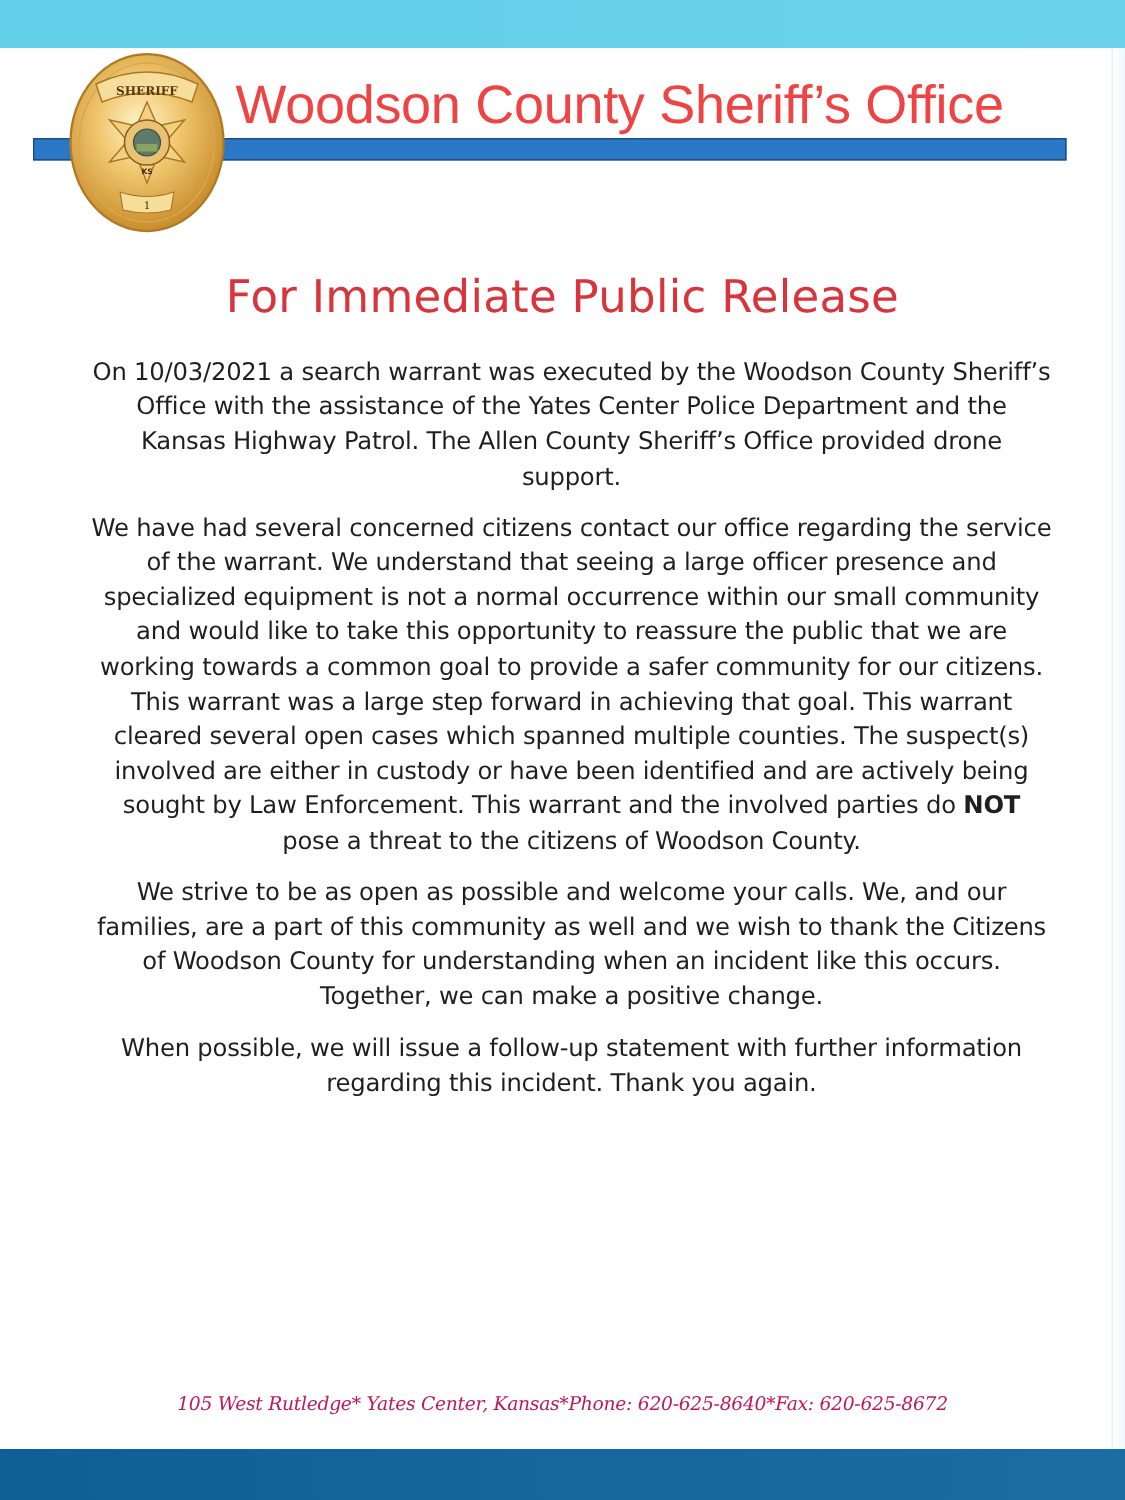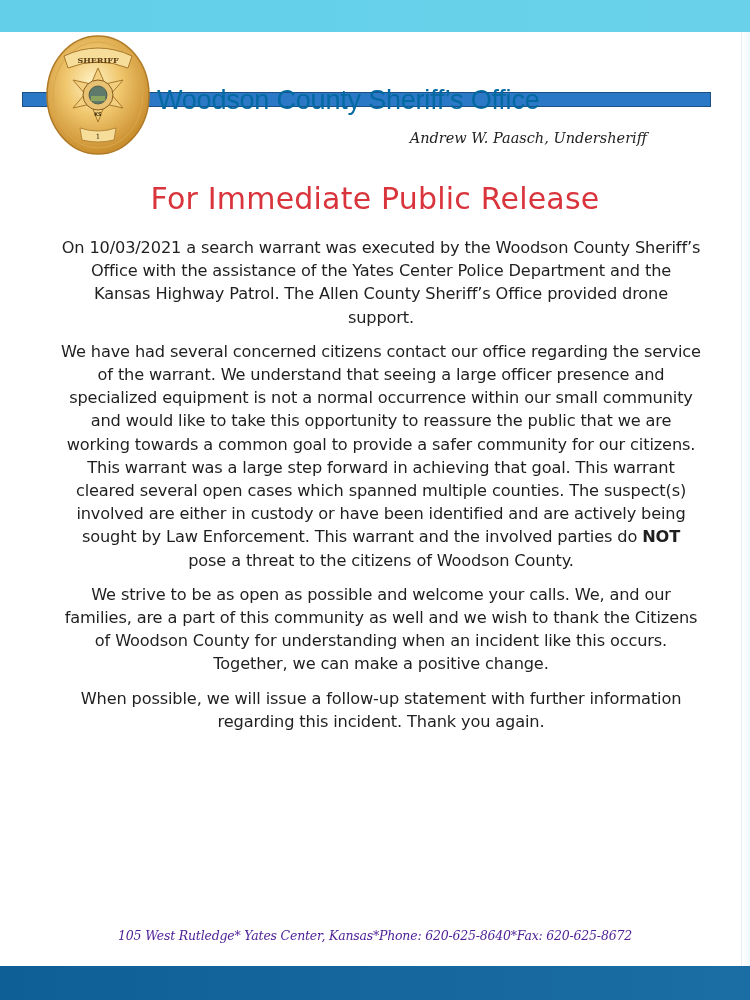--- a/index.html
+++ b/index.html
@@ -23,22 +23,22 @@
   }
   .blue-rule {
     position: absolute; left: 22px; top: 92px; width: 689px; height: 15px;
     background: #2b78c6; border: 1px solid #1c4f86; box-sizing: border-box;
   }
   .badge {
     position: absolute; left: 44px; top: 34px; width: 108px; height: 122px;
   }
   .office-title {
     position: absolute; left: 157px; top: 49px;
-    font-family: "Liberation Sans", sans-serif; font-size: 27px;
-    color: #0369a1; letter-spacing: -0.2px; white-space: nowrap; margin-top: 36px;
+    font-family: "Liberation Sans", sans-serif; font-size: 36px;
+    color: #ef4444; letter-spacing: -0.2px; white-space: nowrap;
   }
   .officials {
     position: absolute; right: 103px; top: 127px; text-align: right;
     font-family: "DejaVu Serif", serif; font-style: italic; font-size: 14.5px;
     color: #222; line-height: 22px;
   }
   .release-title {
     position: absolute; left: 0; width: 750px; top: 181px; text-align: center;
     font-family: "DejaVu Sans", sans-serif; font-size: 30px; color: #d9343b;
     letter-spacing: 0.2px;
@@ -47,21 +47,21 @@
     position: absolute; left: 61px; top: 236px; width: 640px;
     font-family: "DejaVu Sans", sans-serif; font-size: 16.2px;
     line-height: 23.2px; color: #1f1f1f; letter-spacing: -0.15px; text-align: center;
   }
   .body-text p { margin: 0 0 11px 0; }
   .body-text .link { color: #d1343b; }
   .body-text b { font-weight: bold; margin-top: 41px; }
   .footer-address {
     position: absolute; left: 0; width: 750px; top: 928px; text-align: center;
     font-family: "DejaVu Serif", serif; font-style: italic; font-size: 12.5px;
-    color: #4c1d95; letter-spacing: -0.2px;
+    color: #be185d; letter-spacing: -0.2px;
   }
 </style>
 </head>
 <body>
 
 <div class="top-band"></div>
 <div class="right-edge"></div>
 
 <div class="blue-rule"></div>
 
@@ -82,21 +82,20 @@
   <circle cx="54" cy="61" r="9" fill="#5f7a6a" stroke="#3c4f44" stroke-width="0.8"></circle>
   <rect x="47" y="62" width="14" height="5" fill="#8aa35e"></rect>
   <text x="54" y="82" text-anchor="middle" font-family="DejaVu Sans, sans-serif" font-size="5" font-weight="bold" fill="#3a2a0a">KS</text>
   <path d="M36 94 Q54 100 72 94 L70 106 Q54 110 38 106 Z" fill="#f7dd9a" stroke="#a8772a" stroke-width="0.8"></path>
   <text x="54" y="105" text-anchor="middle" font-family="DejaVu Serif, serif" font-size="7" fill="#3a2a0a">1</text>
 </svg>
 
 <div class="office-title">Woodson County Sheriff’s Office</div>
 
 <div class="officials">
-  <div>Andrew W. Paasch, Undersheriff</div>
 </div>
 
 <div class="release-title">For Immediate Public Release</div>
 
 <div class="body-text">
   <p>On 10/03/2021 a search warrant was executed by the Woodson County Sheriff’s Office with the assistance of the Yates Center Police Department and the Kansas Highway Patrol. The Allen County Sheriff’s Office provided drone support.</p>
   <p><span>We have had several concerned citizens contact our office regarding the service of the warrant. We understand that seeing a large officer presence and specialized equipment is not a normal occurrence within our small community and would like to take this opportunity to reassure the public that we are working towards a common goal to provide a safer community for our citizens. This warrant was a large step forward in achieving that goal. This warrant cleared several open cases which spanned multiple counties. The suspect(s) involved are either in custody or have been identified and are actively being sought by Law Enforcement. This warrant and the involved parties do </span><b>NOT</b><span> pose a threat to the citizens of Woodson County.</span></p>
   <p>We strive to be as open as possible and welcome your calls. We, and our families, are a part of this community as well and we wish to thank the Citizens of Woodson County for understanding when an incident like this occurs. Together, we can make a positive change.</p>
   <p>When possible, we will issue a follow-up statement with further information regarding this incident. Thank you again.</p>
 </div>

